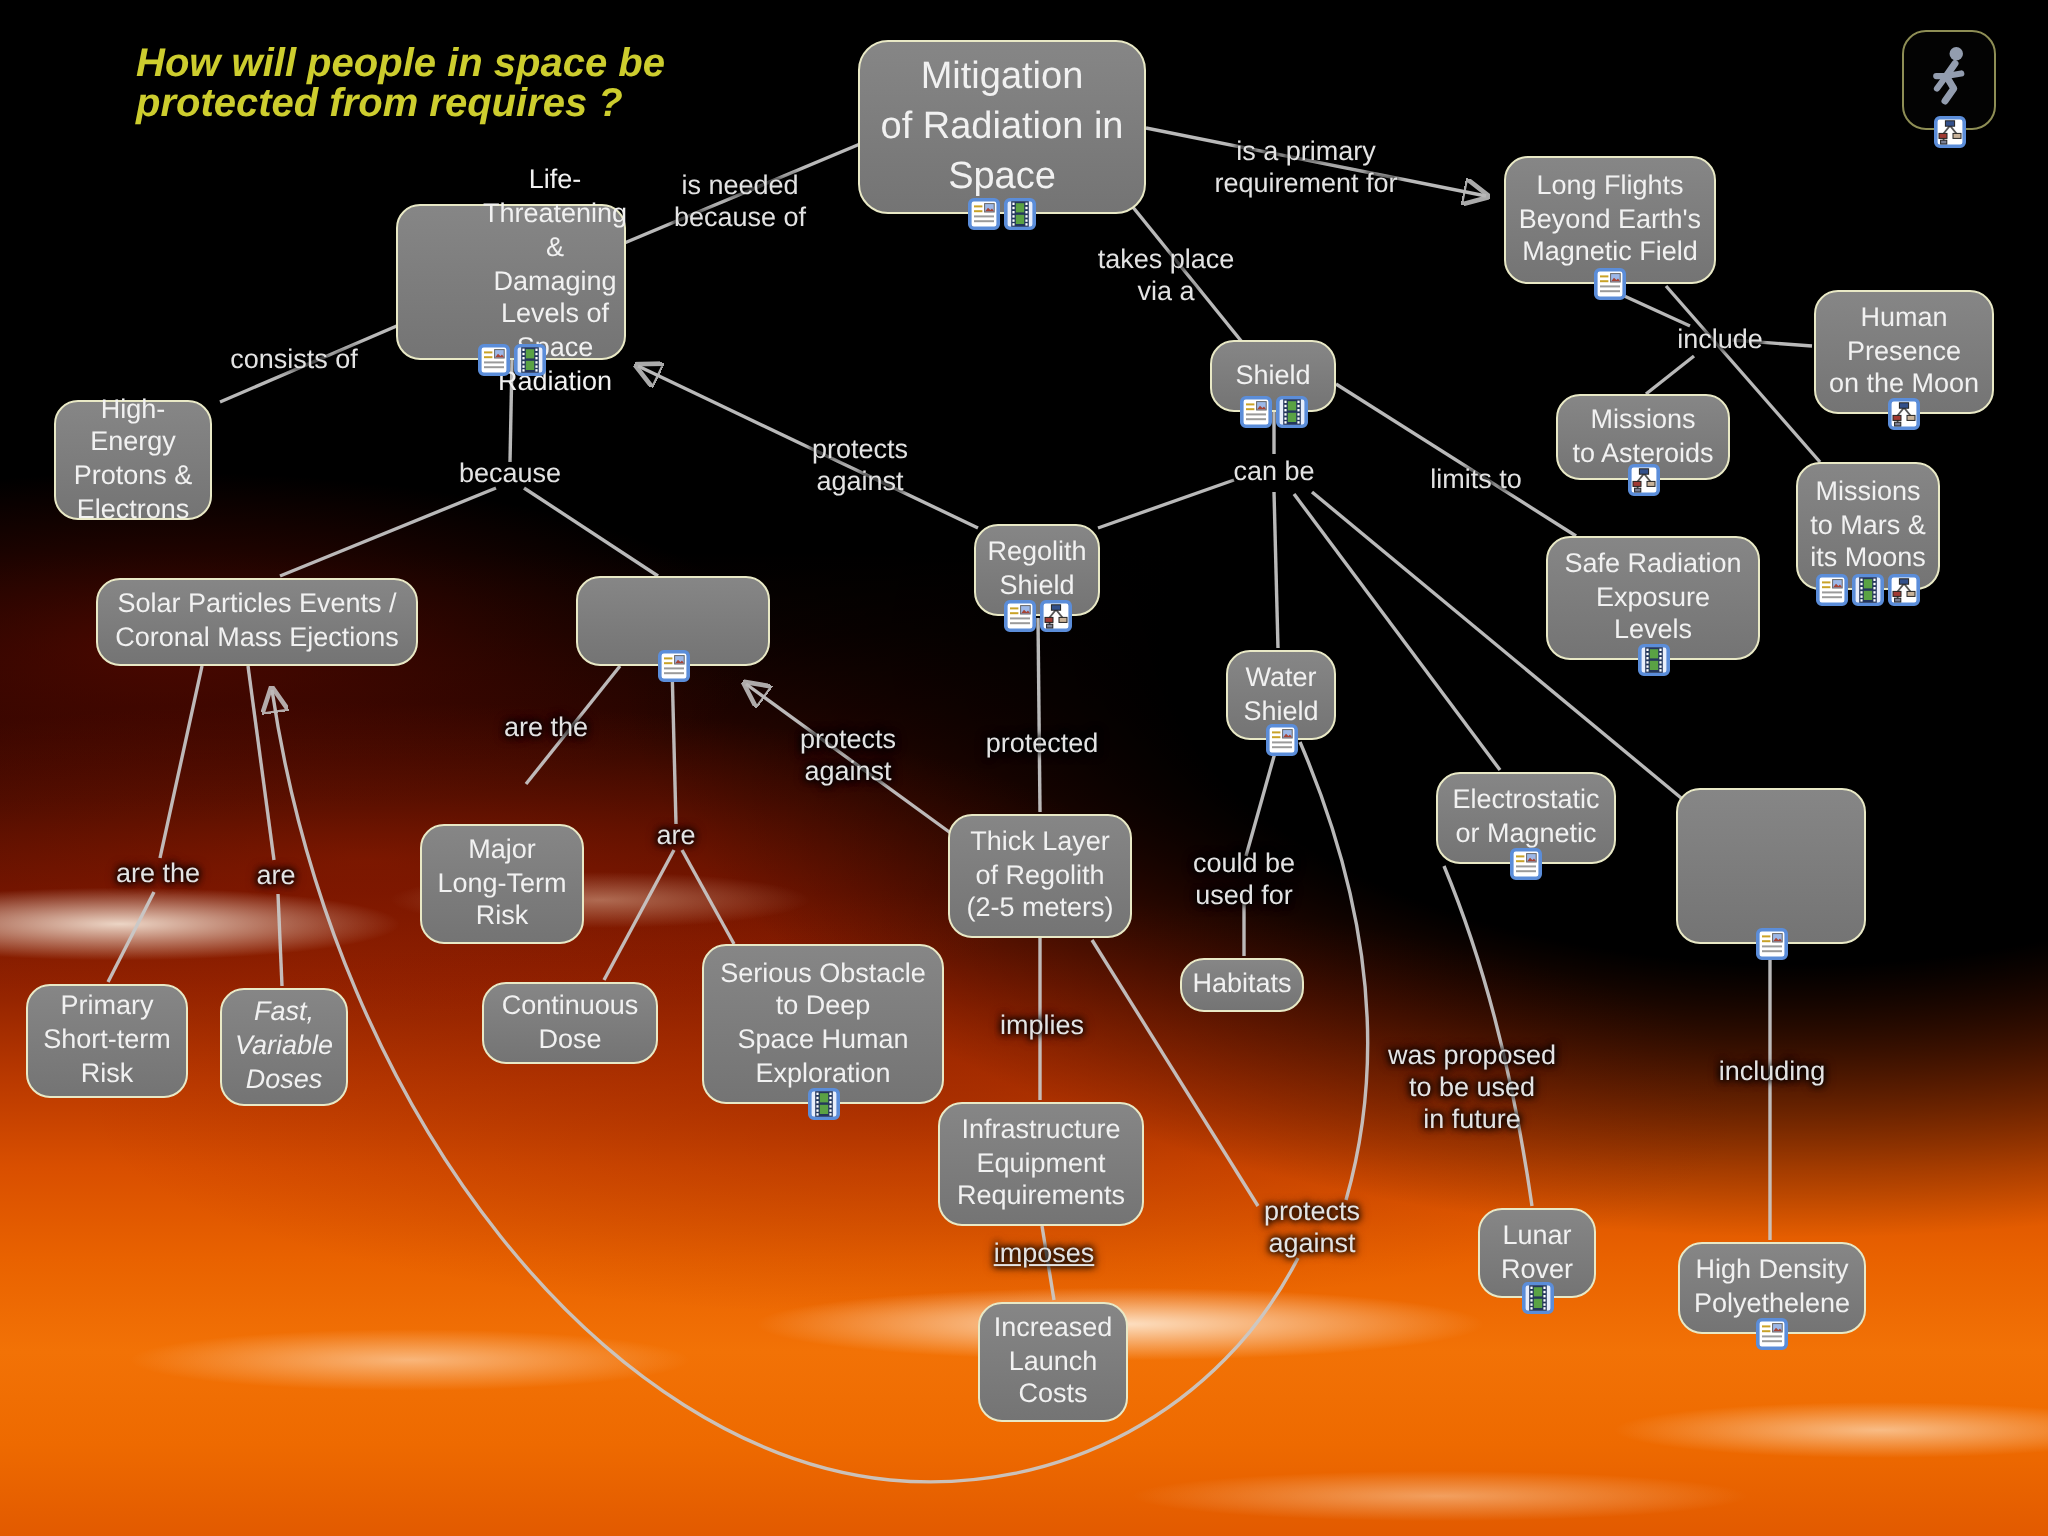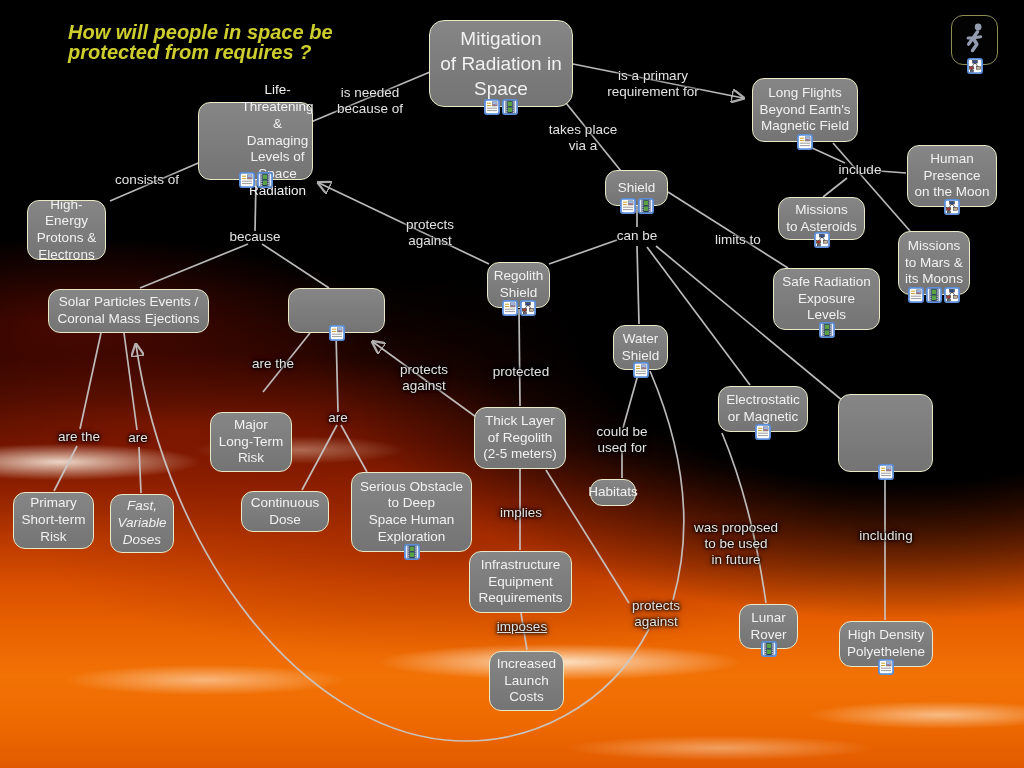--- a/index.html
+++ b/index.html
@@ -529,21 +529,21 @@
               </g>
               <rect x="5.9" y="2.6" width="4.2" height="4.6" fill="#5aa244"></rect>
               <rect x="5.9" y="8.4" width="4.2" height="4.6" fill="#5aa244"></rect>
             </svg>
           </span>
         </span>
       </div>
       <div class="node" style="left: 474px; top: 407px; width: 92px; height: 62px;">
         <div class="node-text">Thick Layer<br>of Regolith<br>(2-5 meters)</div>
       </div>
-      <div class="node" style="left: 590px; top: 479px; width: 46px; height: 27px;">
+      <div class="node" style="left: 590px; top: 479px; width: 62px; height: 27px;">
         <div class="node-text">Habitats</div>
       </div>
       <div class="node" style="left: 469px; top: 551px; width: 103px; height: 62px;">
         <div class="node-text">Infrastructure<br>Equipment<br>Requirements</div>
       </div>
       <div class="node" style="left: 489px; top: 651px; width: 75px; height: 60px;">
         <div class="node-text">Increased<br>Launch<br>Costs</div>
       </div>
       <div class="node" style="left: 739px; top: 604px; width: 59px; height: 45px;">
         <div class="node-text">Lunar<br>Rover</div>

